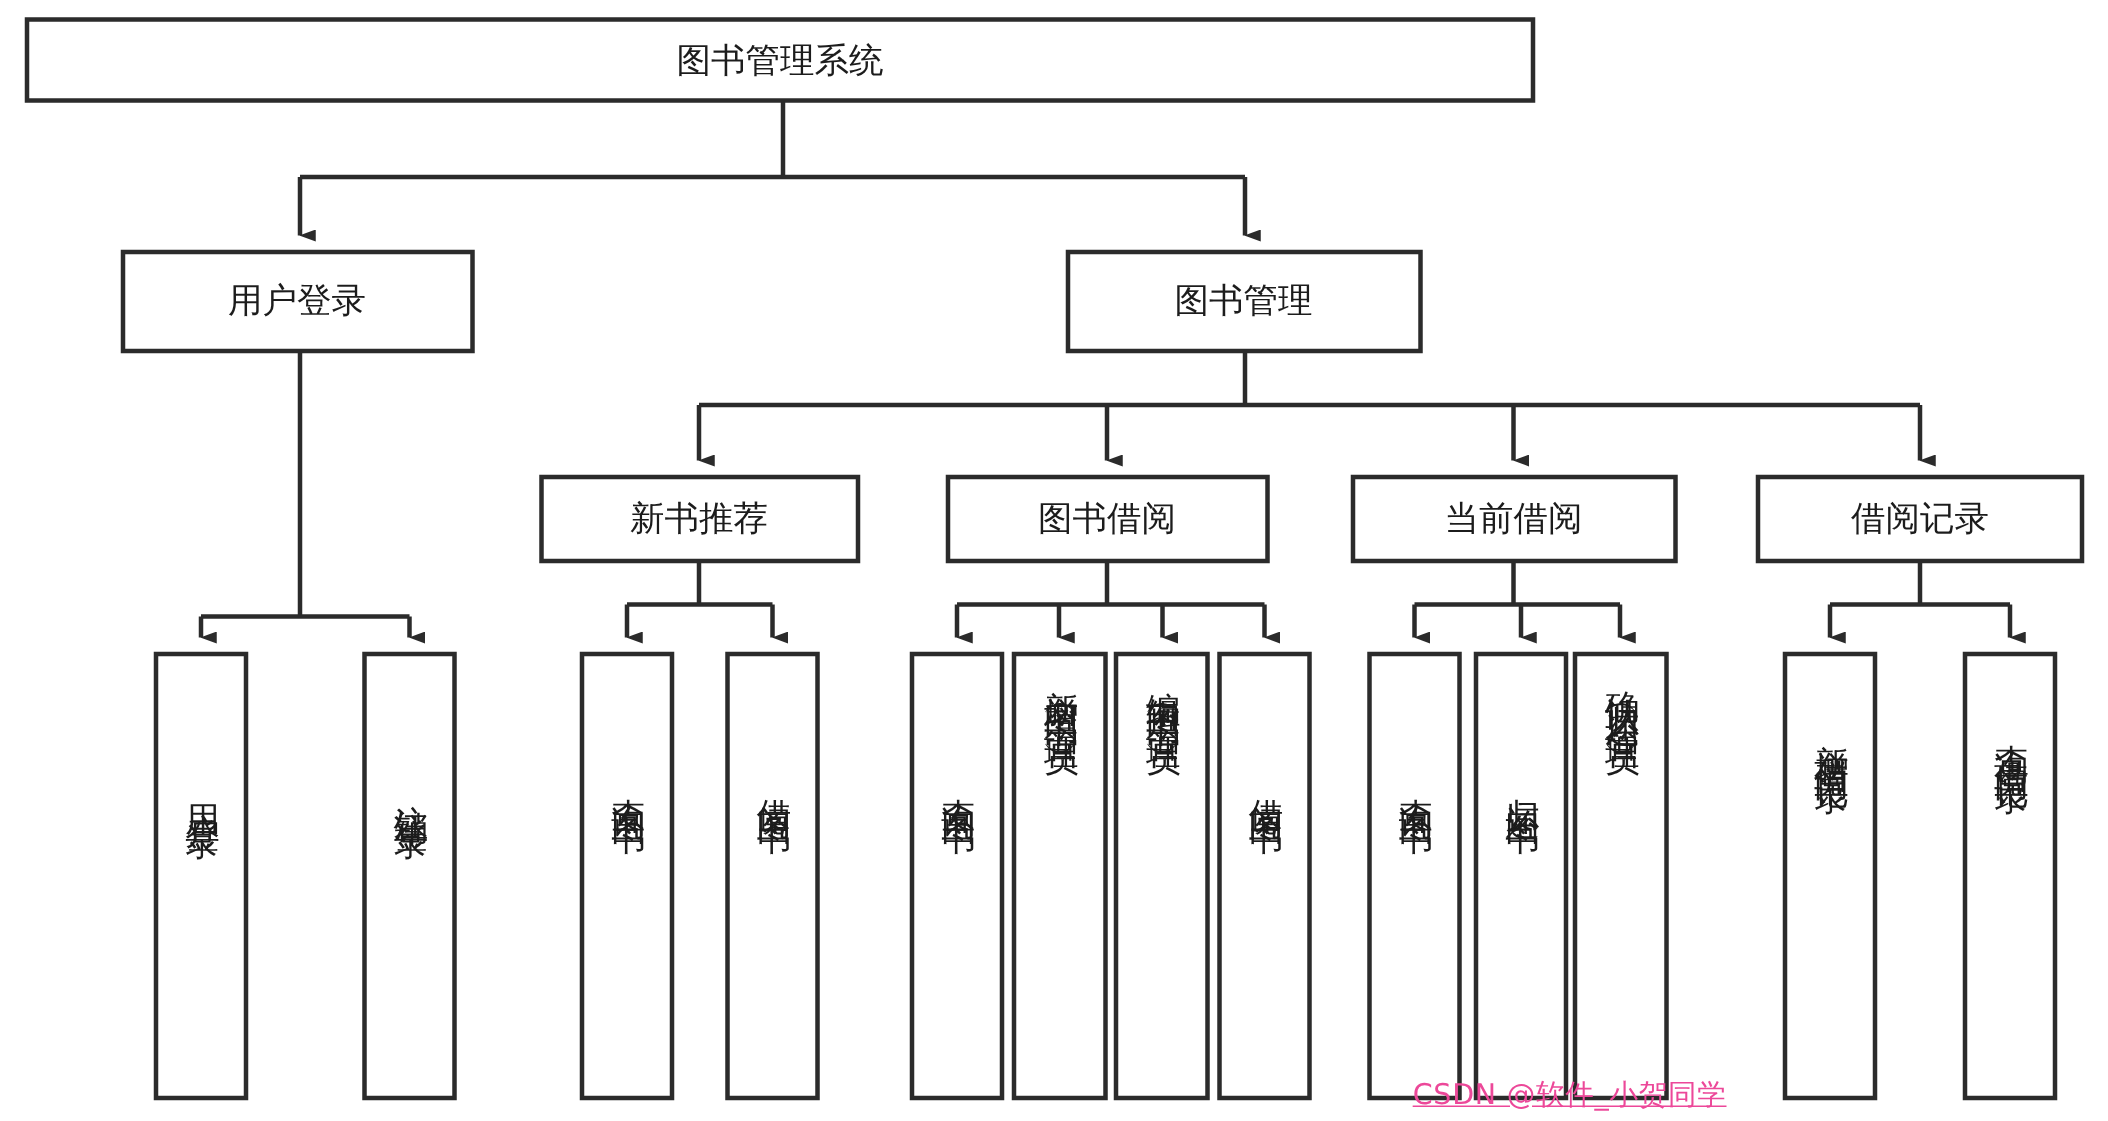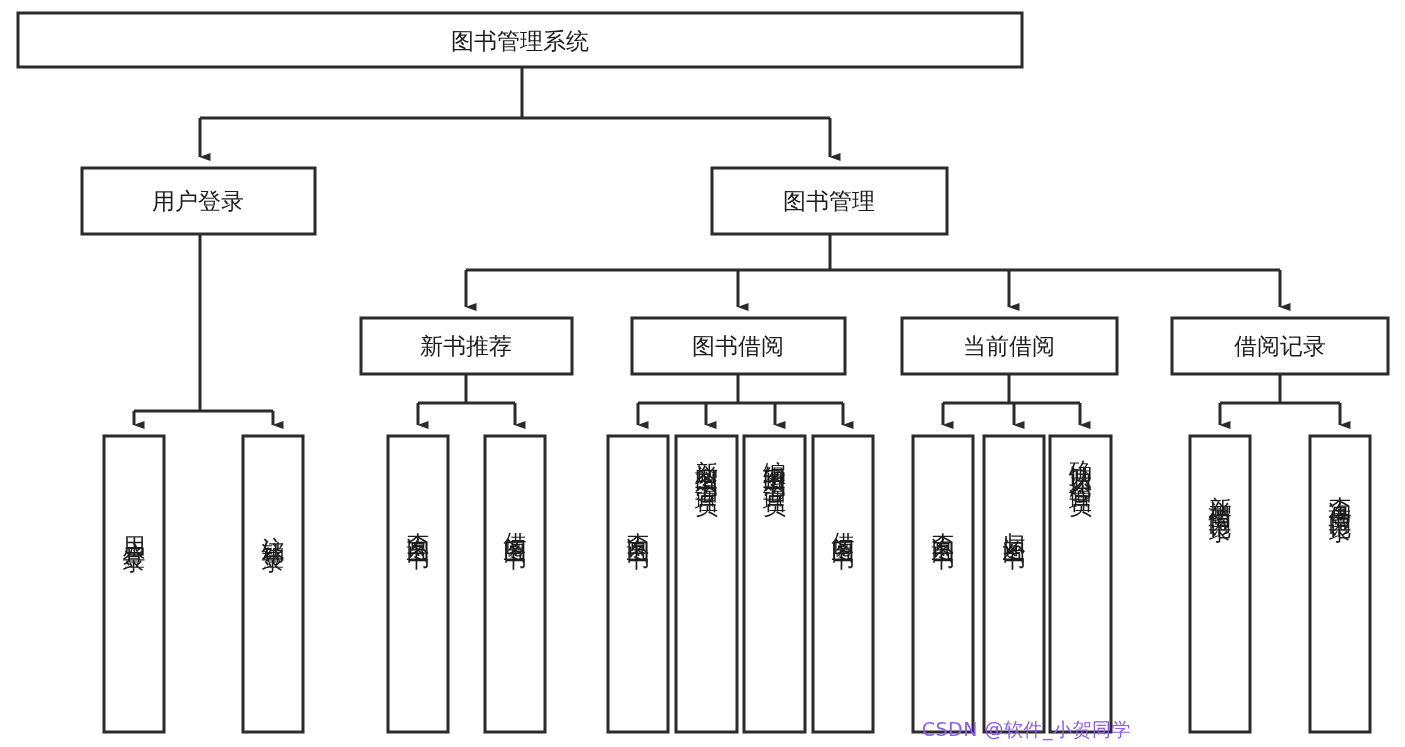--- a/index.html
+++ b/index.html
@@ -58,27 +58,28 @@
     text-orientation: upright;
     font-family: "DejaVu Sans", "Liberation Sans", sans-serif;
     font-size: 23px;
     line-height: 1;
     letter-spacing: 5px;
     color: #1c1c1c;
     white-space: nowrap;
   }
   .watermark {
     position: absolute;
-    right: 20px;
+    right: 0;
     bottom: 4px;
     font-family: "DejaVu Sans", "Liberation Sans", sans-serif;
     font-size: 19px;
-    color: #8b5cf6;
+    color: #ec4899;
     letter-spacing: 0.5px;
     white-space: nowrap;
+    text-decoration: underline;
   }
 </style>
 </head>
 <body>
 
 <div id="diagram-root">
 
   <svg id="tree-svg" viewBox="0 0 1405 747" xmlns="http://www.w3.org/2000/svg">
     <defs>
       <marker id="arrowhead" markerWidth="8" markerHeight="11" refX="4" refY="10.5" orient="auto" markerUnits="userSpaceOnUse">

